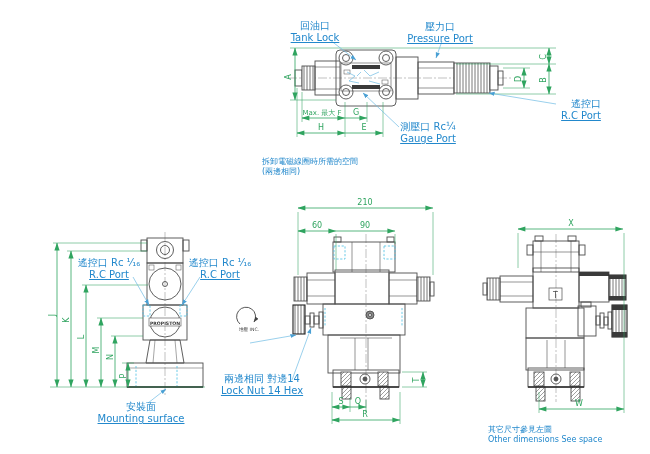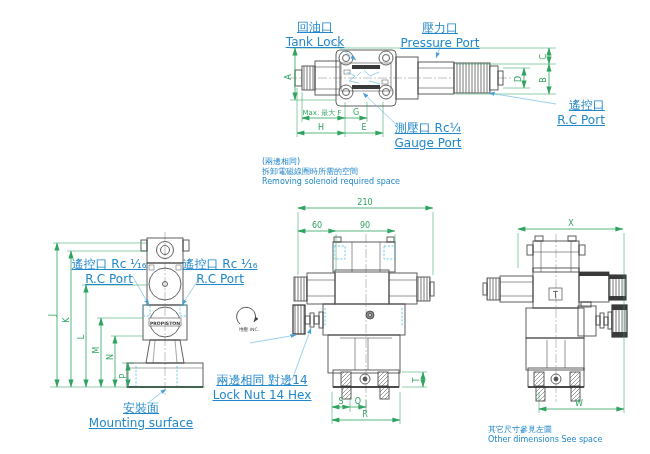--- a/index.html
+++ b/index.html
@@ -1,19 +1,19 @@
 <!DOCTYPE html>
 <html><head>
 <meta charset="utf-8">
 <style>
   html,body{margin:0;padding:0;background:#fff;}
   .stage{position:relative;width:650px;height:454px;background:#ffffff;overflow:hidden;
          font-family:"DejaVu Sans",sans-serif;}
   .stage svg{position:absolute;left:0;top:0;}
-  .callout{position:absolute;color:#2288cc;font-size:12px;line-height:1.22;text-align:center;text-decoration:underline;}
+  .callout{position:absolute;color:#2288cc;font-size:10px;line-height:1.22;text-align:center;}
   .callout div{white-space:nowrap;}
   .callout .en{text-decoration:underline;}
   .note{position:absolute;color:#2288cc;font-size:8px;line-height:1.25;text-align:left;}
   .note div{white-space:nowrap;}
   .ctr{transform:translateX(-50%);}
 </style>
 </head>
 <body>
 
 <div class="stage">
@@ -323,23 +323,22 @@
   <div class="zh">遙控口</div>
   <div class="en">R.C Port</div>
 </div>
 
 <div class="callout ctr" style="left:428px;top:121px;">
   <div class="zh">測壓口 Rc¼</div>
   <div class="en">Gauge Port</div>
 </div>
 
 <div class="note" style="left:262px;top:157px;">
+  <div>拆卸電磁線圈時所需的空間</div>
   <div>(兩邊相同)</div>
-  <div>拆卸電磁線圈時所需的空間</div>
-  <div>Removing solenoid  required space</div>
 </div>
 
 <div class="callout ctr" style="left:109px;top:257px;">
   <div class="zh">遙控口  Rc ¹⁄₁₆</div>
   <div class="en">R.C Port</div>
 </div>
 
 <div class="callout ctr" style="left:220px;top:257px;">
   <div class="zh">遙控口  Rc ¹⁄₁₆</div>
   <div class="en">R.C Port</div>

